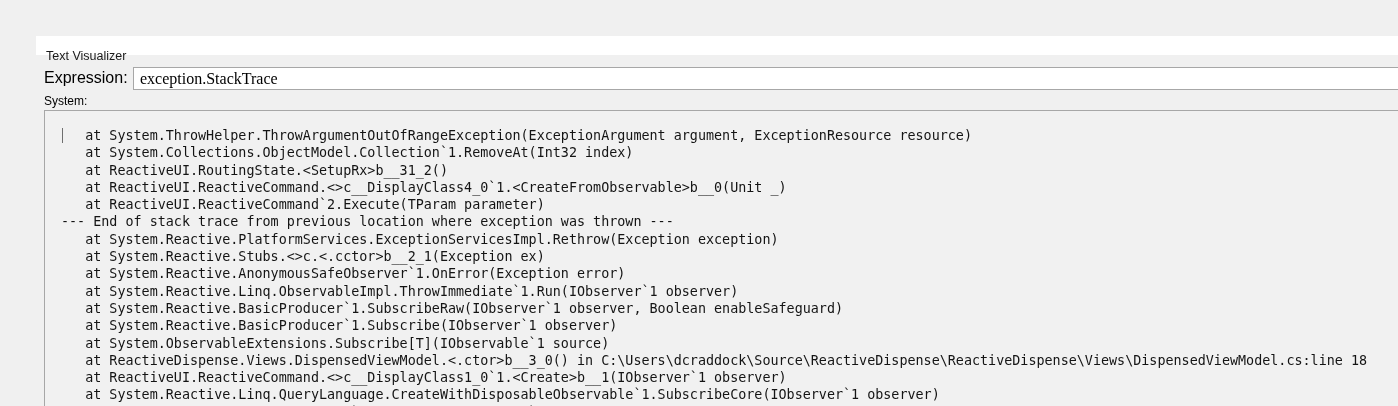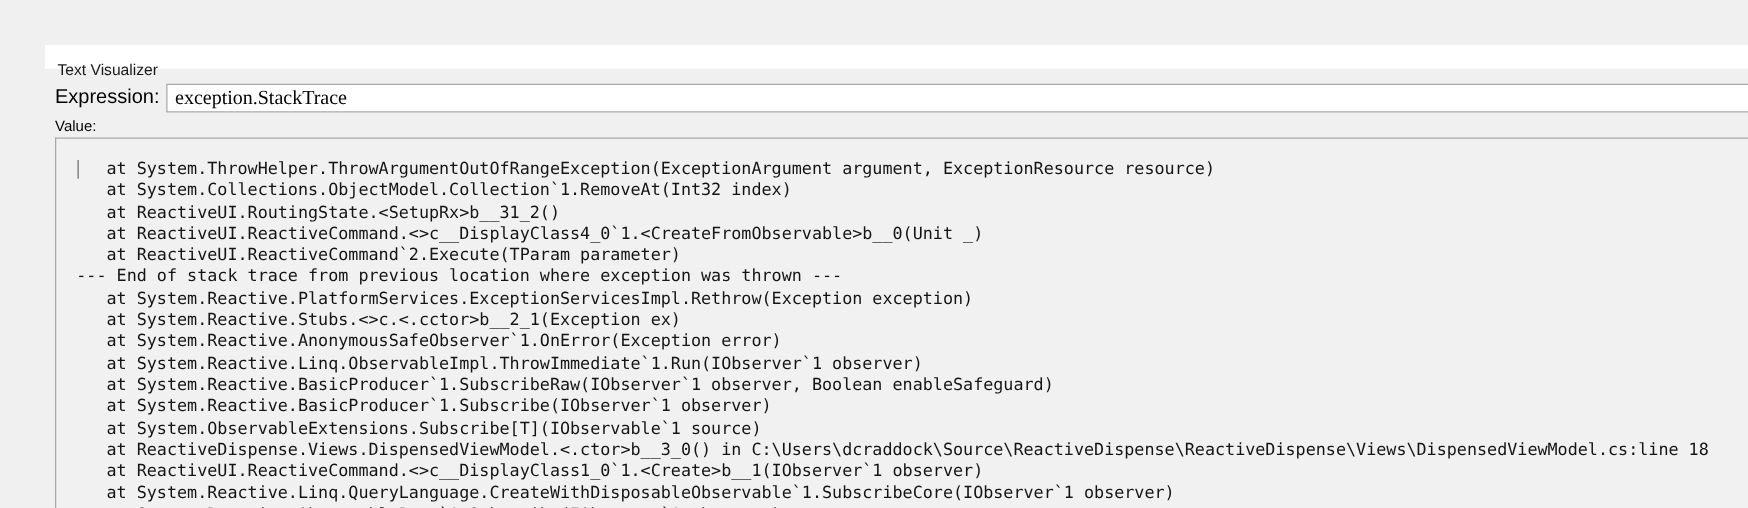--- a/index.html
+++ b/index.html
@@ -60,21 +60,21 @@
 <body>
 
 <div class="titlebar">
   <div class="title-text">Text Visualizer</div>
 </div>
 
 <label class="expr-label">Expression:</label>
 
 <input class="expr-input" type="text" value="exception.StackTrace" style="">
 
-<label class="value-label">Value:</label>
+<label class="value-label">System:</label>
 
 <div class="value-box">
   <div class="caret"></div>
   <div class="value-text">   at System.ThrowHelper.ThrowArgumentOutOfRangeException(ExceptionArgument argument, ExceptionResource resource)
    at System.Collections.ObjectModel.Collection`1.RemoveAt(Int32 index)
    at ReactiveUI.RoutingState.&lt;SetupRx&gt;b__31_2()
    at ReactiveUI.ReactiveCommand.&lt;&gt;c__DisplayClass4_0`1.&lt;CreateFromObservable&gt;b__0(Unit _)
    at ReactiveUI.ReactiveCommand`2.Execute(TParam parameter)
 --- End of stack trace from previous location where exception was thrown ---
    at System.Reactive.PlatformServices.ExceptionServicesImpl.Rethrow(Exception exception)

